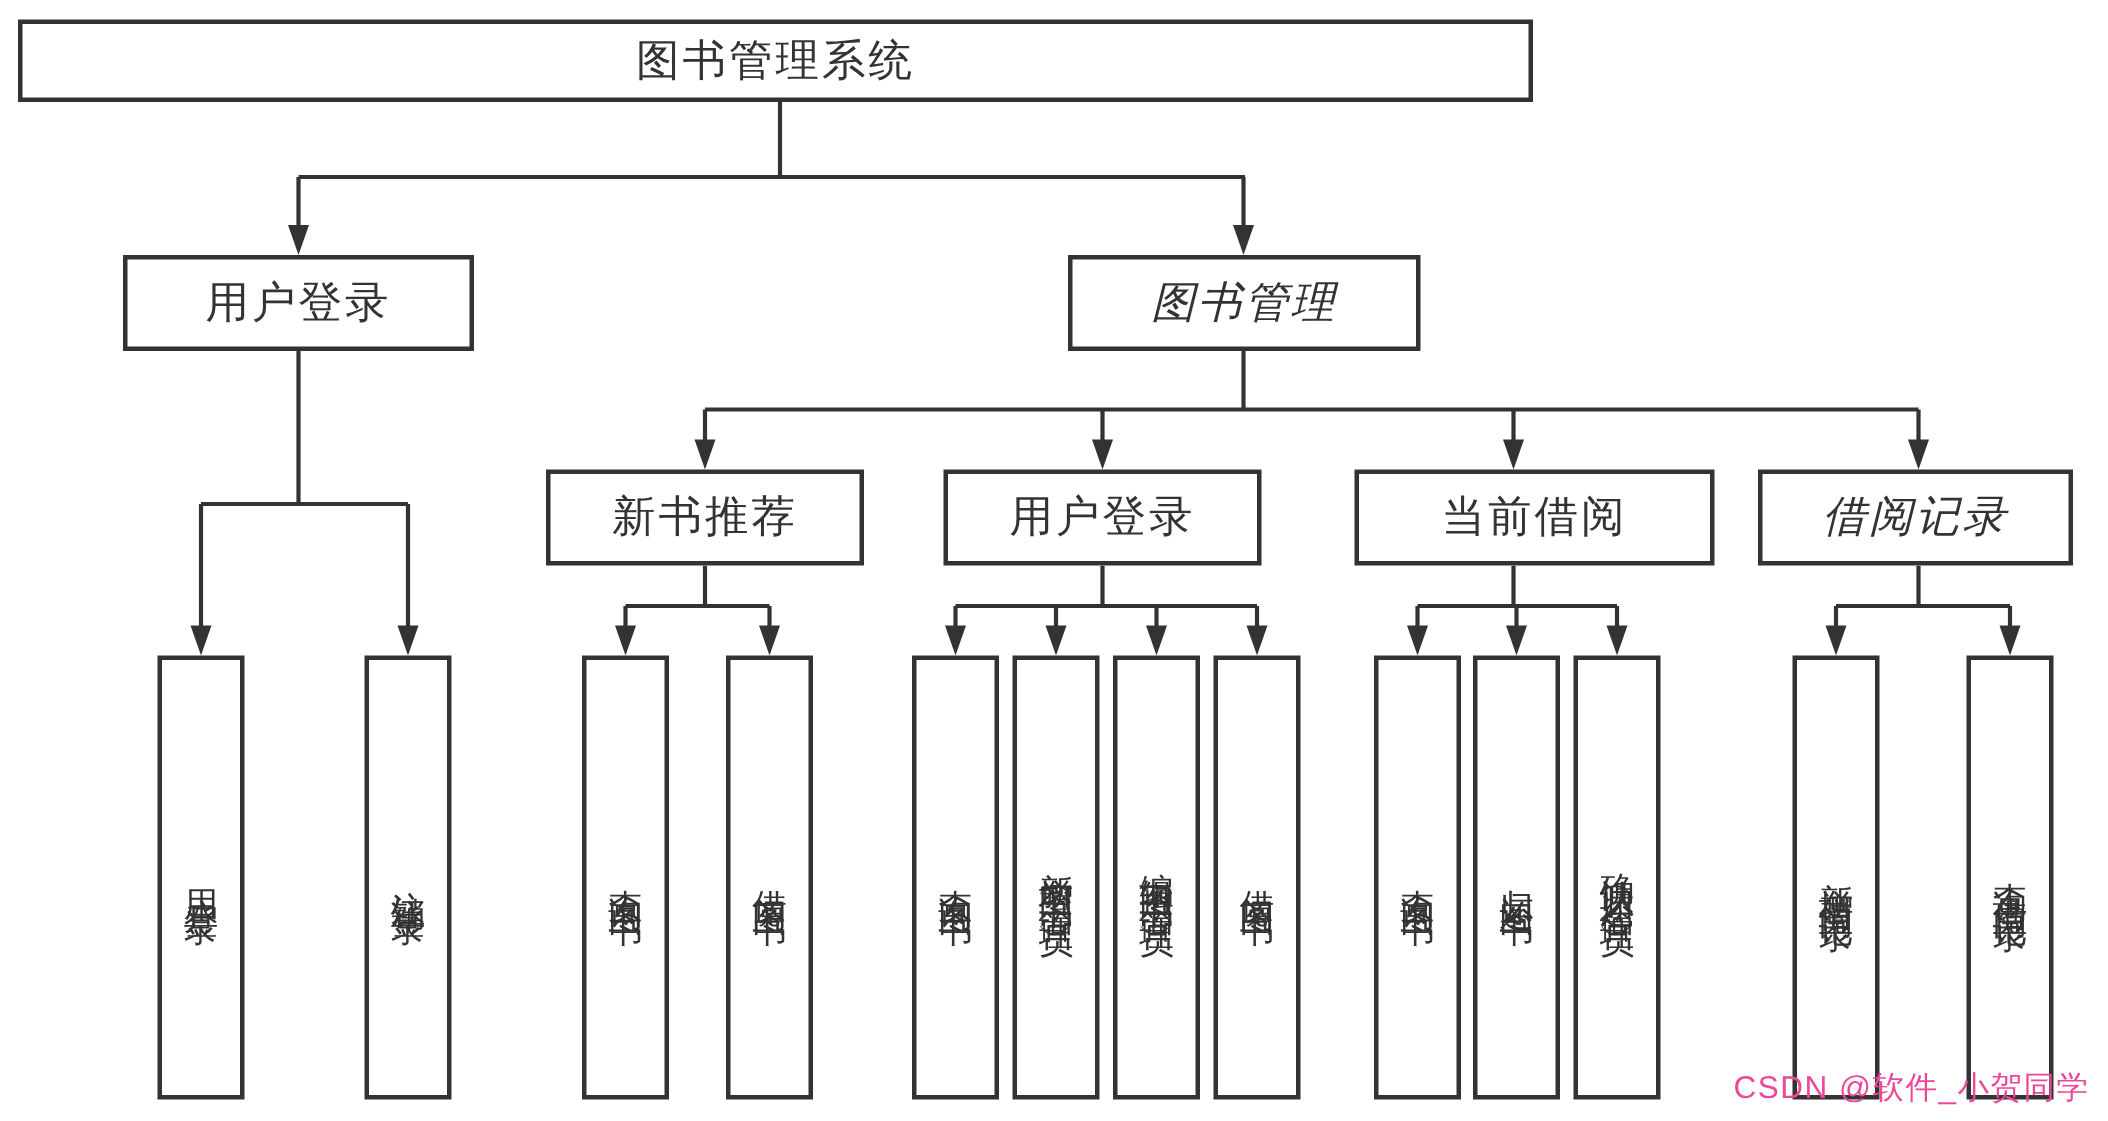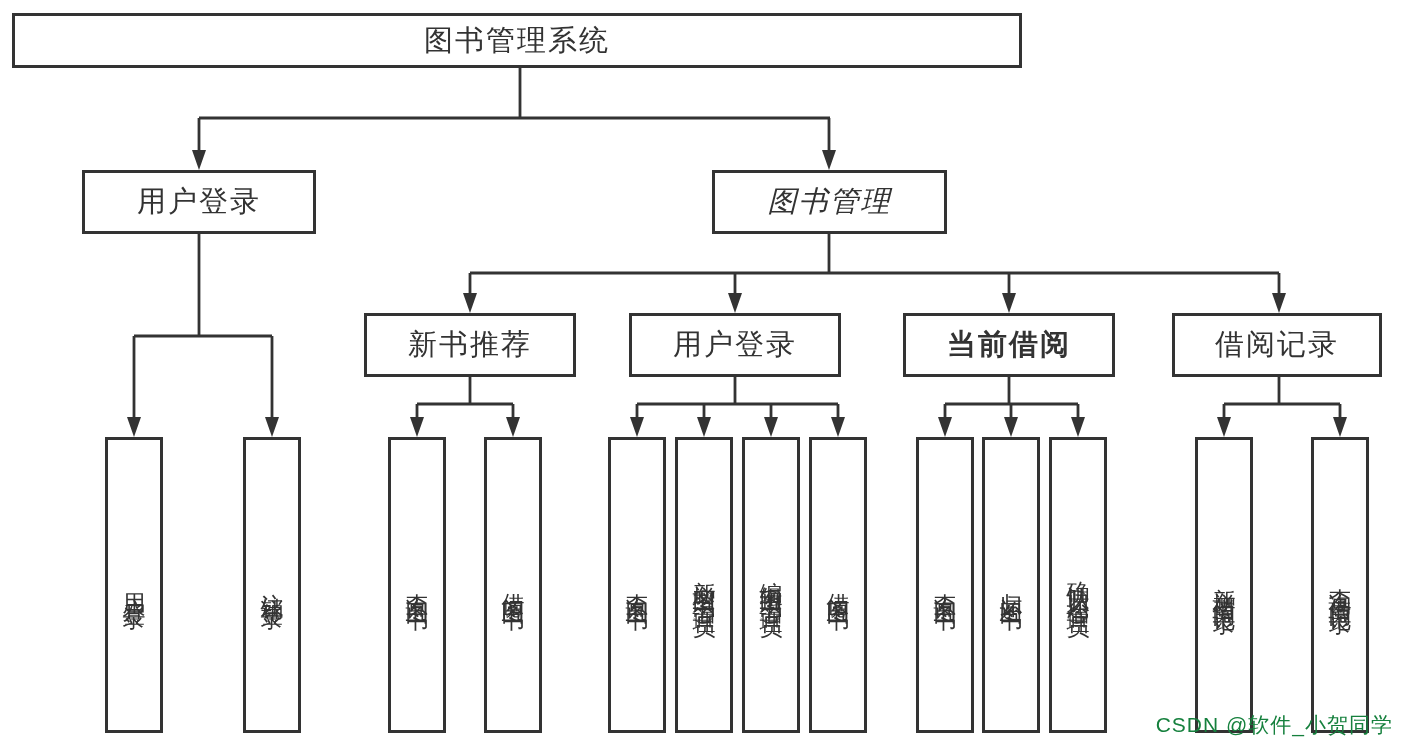--- a/index.html
+++ b/index.html
@@ -28,21 +28,21 @@
     font-size:23px;
     letter-spacing:5px;
     line-height:1;
     white-space:nowrap;
     color:#333333;
   }
   .watermark{
     position:absolute;
     right:12px;top:711px;
     font-size:21px;
-    color:#15803d;
+    color:#ec4899;
     letter-spacing:1px;
     z-index:3;
     white-space:nowrap;
   }
   svg line{stroke:#333333;stroke-width:2.8px;}
   svg polygon{fill:#333333;}
 </style>
 </head>
 <body>
 
@@ -120,24 +120,24 @@
   <div class="node h-node" style="left:712px;top:170px;width:235px;height:64px;font-style:italic;">
     <span>图书管理</span>
   </div>
 
   <div class="node h-node" style="left:364px;top:313px;width:212px;height:64px;">
     <span>新书推荐</span>
   </div>
   <div class="node h-node" style="left:629px;top:313px;width:212px;height:64px;">
     <span>用户登录</span>
   </div>
-  <div class="node h-node" style="left:903px;top:313px;width:212px;height:64px;font-weight:bold;">
+  <div class="node h-node" style="left:903px;top:313px;width:240px;height:64px;">
     <span>当前借阅</span>
   </div>
-  <div class="node h-node" style="left:1172px;top:313px;width:210px;height:64px;">
+  <div class="node h-node" style="left:1172px;top:313px;width:210px;height:64px;font-style:italic;">
     <span>借阅记录</span>
   </div>
 
   <div class="node v-node" style="left:105px;top:437px;">
     <span>用户登录</span>
   </div>
   <div class="node v-node" style="left:243px;top:437px;">
     <span>注销登录</span>
   </div>
 

